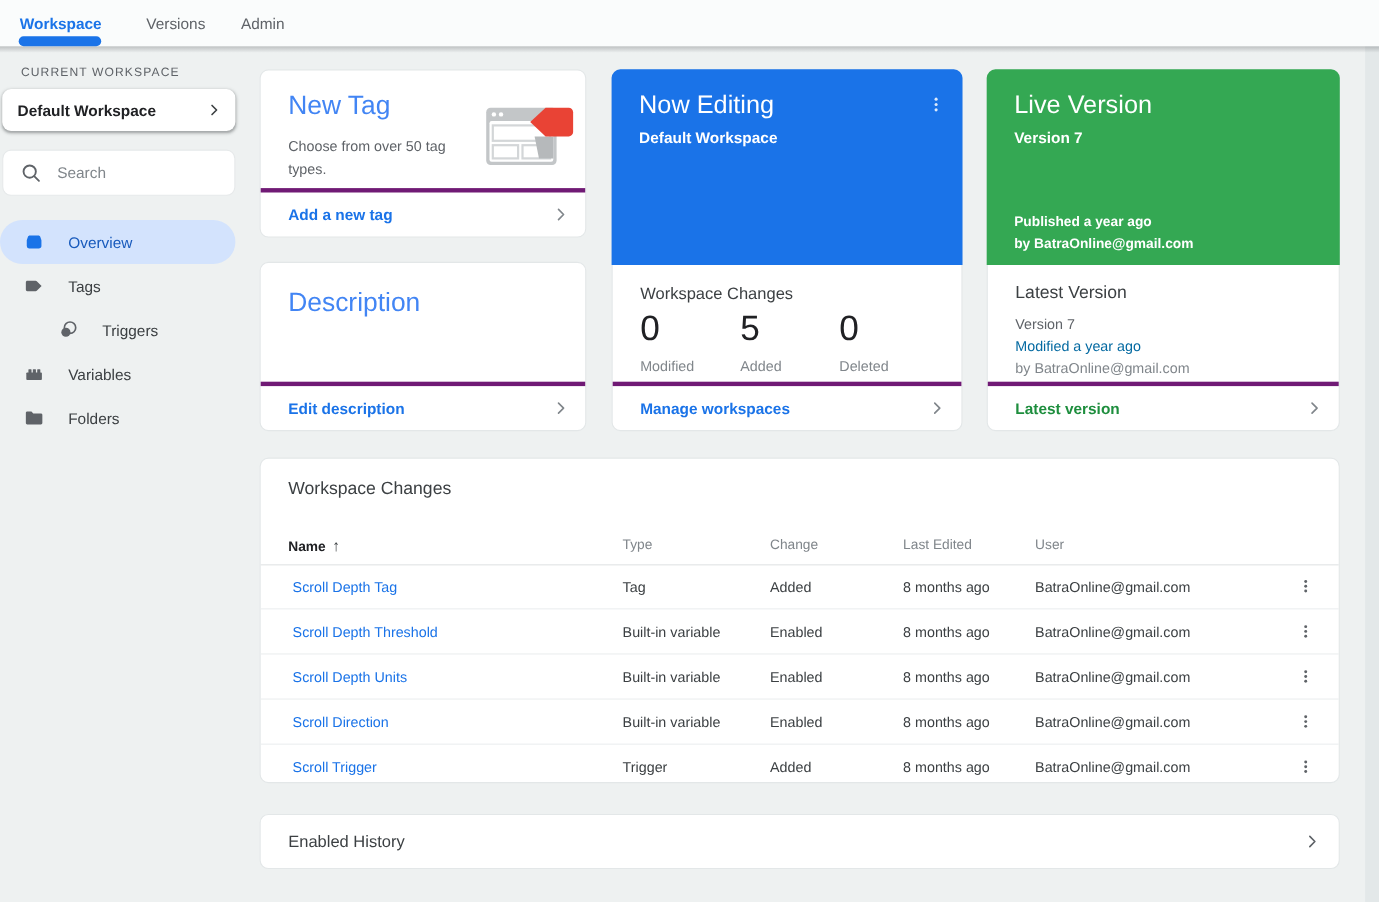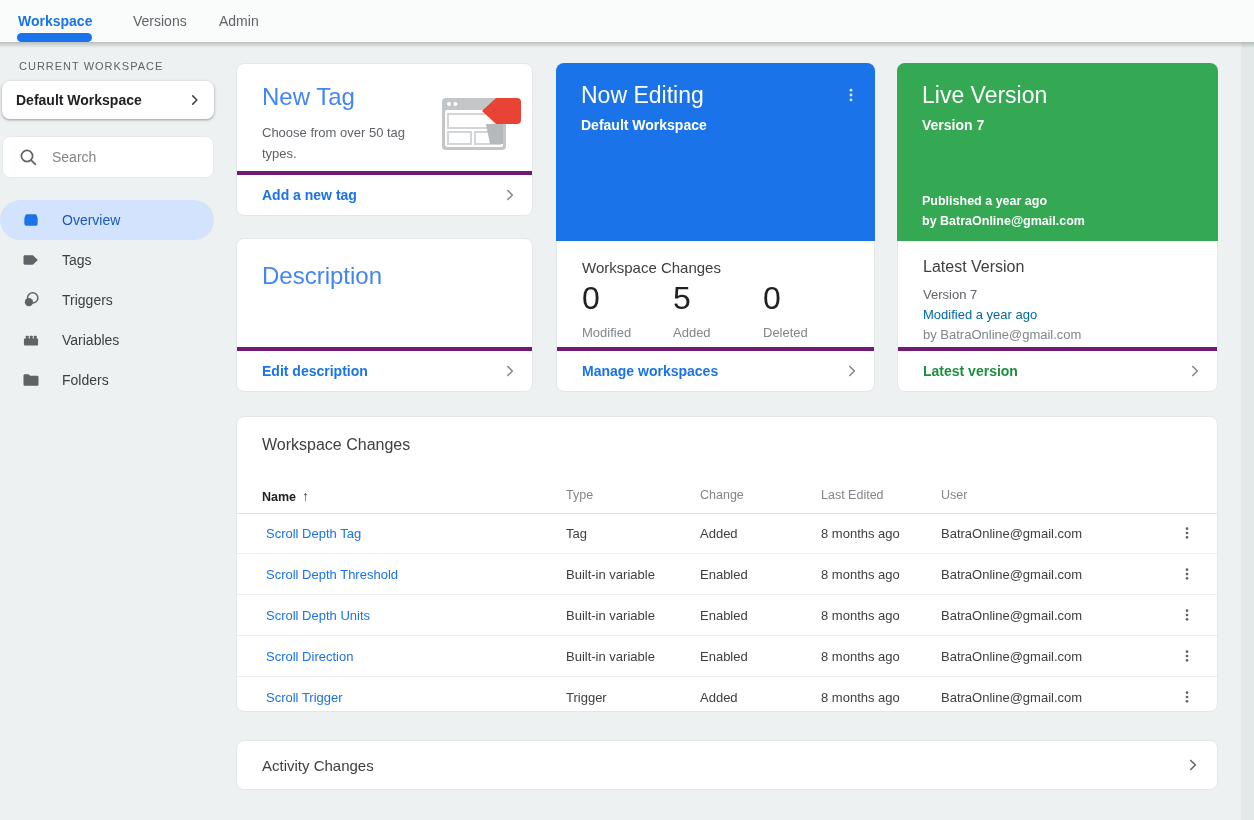--- a/index.html
+++ b/index.html
@@ -29,21 +29,21 @@
   .search-box .sicon{margin-left:15px;display:flex;}
   .search-input{border:none;outline:none;background:transparent;margin-left:12px;width:150px;
     font-size:14px;color:#3c4043;font-family:"Liberation Sans",sans-serif;}
   .search-input::placeholder{color:#80868b;}
   .nav-item{position:absolute;left:0;width:214px;height:40px;display:flex;align-items:center;cursor:pointer;color:#3c4043;}
   .nav-item .icon{width:20px;height:20px;margin-left:21px;color:#5f6368;display:flex;}
   .nav-item .lbl{margin-left:21px;font-size:14px;}
   .nav-item.active{background:#d3e3fd;border-radius:22px;}
   .nav-item.active .icon{color:#1a73e8;}
   .nav-item.active .lbl{color:#185abc;}
-  .ni-0{top:158px;} .ni-1{top:198px;} .ni-2{top:238px;} .ni-3{top:278px;} .ni-4{top:318px;}
+  .ni-0{top:158px;} .ni-1{top:198px;} .ni-2{top:238px;padding-left:31px;} .ni-3{top:278px;} .ni-4{top:318px;}
 
   
   .card{position:absolute;background:#fff;border:1px solid #e3e7e8;border-radius:8px;box-sizing:border-box;}
   .card-footer{position:absolute;left:0;right:0;bottom:0;height:40px;border-top:4px solid #701a75;
     display:flex;align-items:center;cursor:pointer;}
   .flink{margin-left:25px;flex:1;font-size:14px;font-weight:bold;}
   .flink.blue{color:#1a73e8;} .flink.green{color:#1e8e3e;}
   .chev{color:#80868b;display:flex;margin-right:12px;}
 
   .card-newtag{left:236px;top:21px;width:297px;height:153px;}
@@ -352,21 +352,21 @@
                 <circle cx="12" cy="5.5" r="2" fill="#5f6368"></circle>
                 <circle cx="12" cy="12" r="2" fill="#5f6368"></circle>
                 <circle cx="12" cy="18.5" r="2" fill="#5f6368"></circle>
               </svg>
     </span>
   </div>
         </div>
     </section>
 
     <section class="card card-activity">
-      <span class="act-title">Activity Changes</span>
+      <span class="act-title">Enabled History</span>
       <span class="act-chev">
         <svg width="20" height="20" viewBox="0 0 24 24">
             <path d="M9.3 6.5l5.5 5.5-5.5 5.5" fill="none" stroke="currentColor" stroke-width="1.8" stroke-linecap="round" stroke-linejoin="round"></path>
           </svg>
       </span>
     </section>
 
   </div>
 
   <div class="scroll-track"></div>

